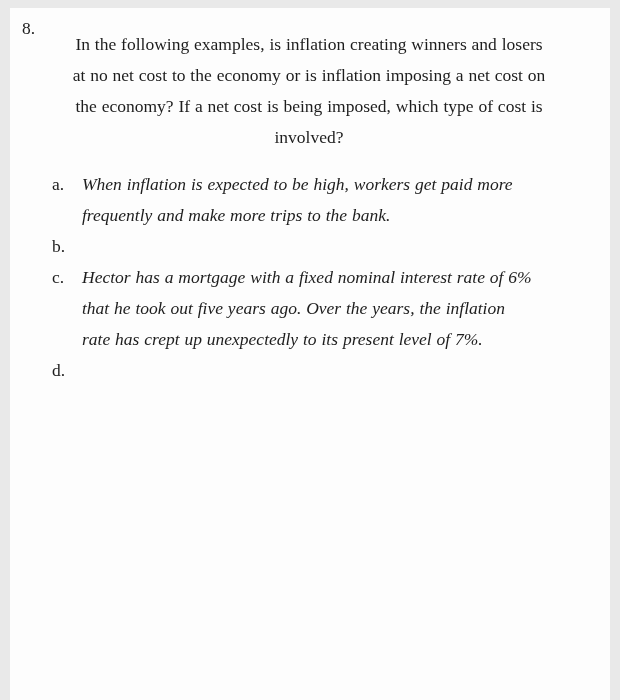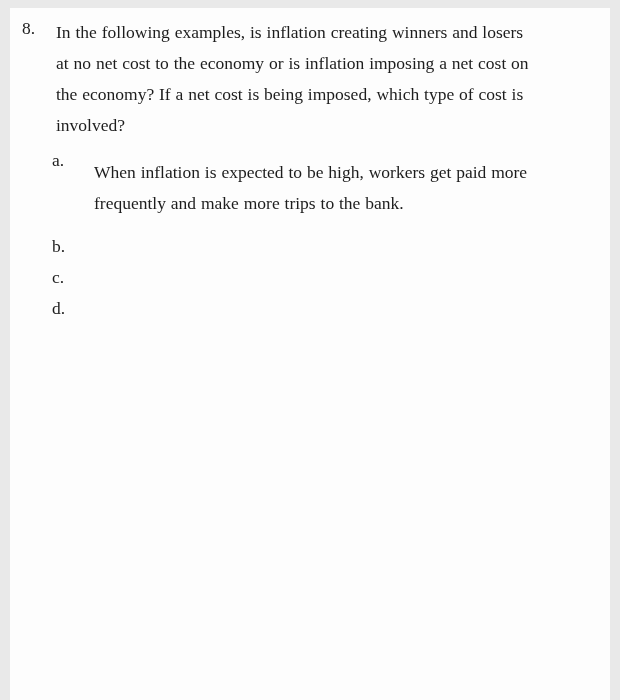--- a/index.html
+++ b/index.html
@@ -24,36 +24,38 @@
     line-height: 31px;
     padding: 5px 0 0 12px;
     word-spacing: 0.5px;
   }
   .q-row { display: flex; align-items: flex-start; }
   .q-num {
     flex: 0 0 30px;
     width: 30px;
   }
   .q-stem {
-    margin: 4px;
+    margin: 16px;
     width: 482px;
+    text-align: center;
   }
   .parts {
     list-style: none;
     margin: 0;
     padding: 0 0 0 30px;
   }
   .part { display: flex; align-items: flex-start; }
   .part-label {
     flex: 0 0 30px;
     width: 30px;
   }
   .part-text {
-    margin: 12px;
+    margin: 0;
     width: 452px;
+    font-style: italic;
   }
 </style>
 </head>
 <body>
 
 <div class="page">
   <div class="question">
     <div class="q-row">
       <span class="q-num">8.</span>
       <p class="q-stem">In the following examples, is inflation creating winners and losers at no net cost to the economy or is inflation imposing a net cost on the economy? If a net cost is being imposed, which type of cost is involved?</p>
@@ -61,19 +63,20 @@
     <ol class="parts">
       <li class="part">
         <span class="part-label">a.</span>
         <p class="part-text">When inflation is expected to be high, workers get paid more frequently and make more trips to the bank.</p>
       </li>
       <li class="part">
         <span class="part-label">b.</span>
       </li>
       <li class="part">
         <span class="part-label">c.</span>
+        <p class="part-text">Hector has a mortgage with a fixed nominal interest rate of 6% that he took out five years ago. Over the years, the inflation rate has crept up unexpectedly to its present level of 7%.</p>
       </li>
       <li class="part">
         <span class="part-label">d.</span>
       </li>
     </ol>
   </div>
 </div>
 
 </body></html>

